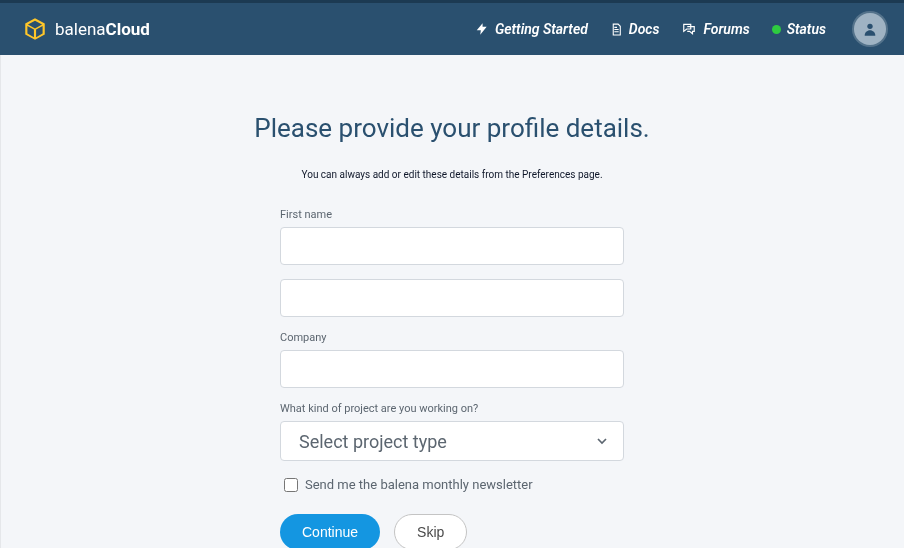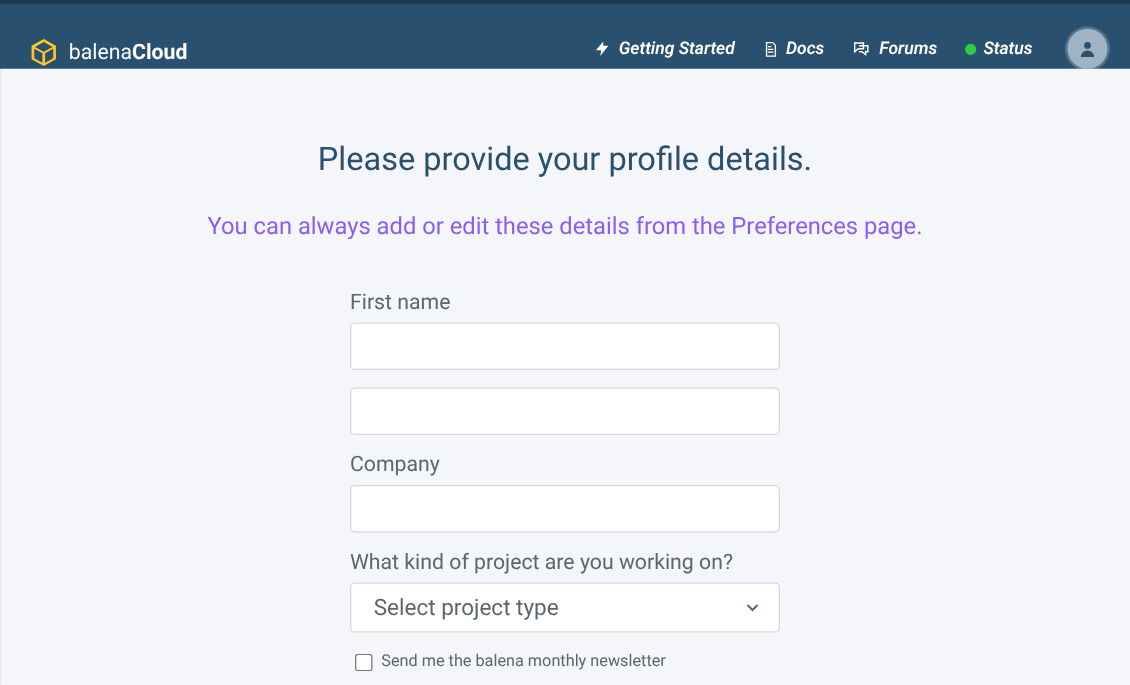--- a/index.html
+++ b/index.html
@@ -7,21 +7,21 @@
       font-family: -apple-system, BlinkMacSystemFont, "Segoe UI", Roboto, Helvetica, Arial, sans-serif;
       background: #f4f6f9;
       width: 904px;
       height: 548px;
       overflow: hidden;
     }
     .header {
       background: #2a506f;
       height: 55px;
       display: flex;
-      align-items: flex-end;
+      align-items: center;
       justify-content: space-between;
       padding: 0 18px 0 22px;
       border-top: 3px solid #1c3a52;
       gap: 32px;
     }
     .logo {
       display: flex;
       align-items: center;
       gap: 7px;
     }
@@ -72,33 +72,33 @@
       flex-direction: column;
       align-items: center;
     }
     .title {
       color: #2a506f;
       font-size: 26px;
       font-weight: 400;
       margin-bottom: 26px;
     }
     .subtitle {
-      color: #8b5cf6;
-      font-size: 19px;
-      margin-bottom: 40px;
+      color: #0f172a;
+      font-size: 10px;
+      margin-bottom: 28px;
     }
     .form {
       width: 344px;
     }
     .field {
       margin-bottom: 14px;
     }
     .label {
       display: block;
-      font-size: 17px;
+      font-size: 11px;
       color: #5c6670;
       margin-bottom: 6px;
     }
     .input {
       width: 100%;
       height: 38px;
       border: 1px solid #d3d8de;
       border-radius: 4px;
       background: #fff;
       padding: 0 12px;

